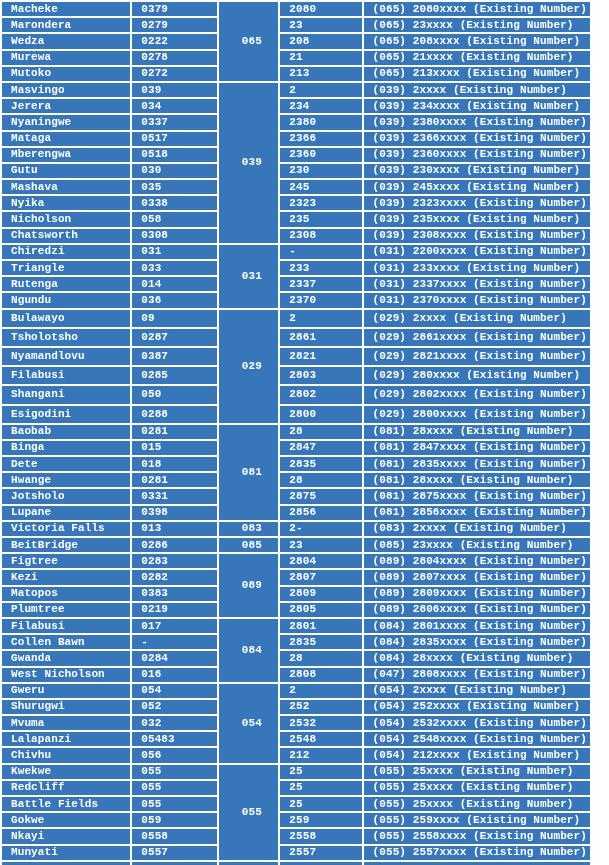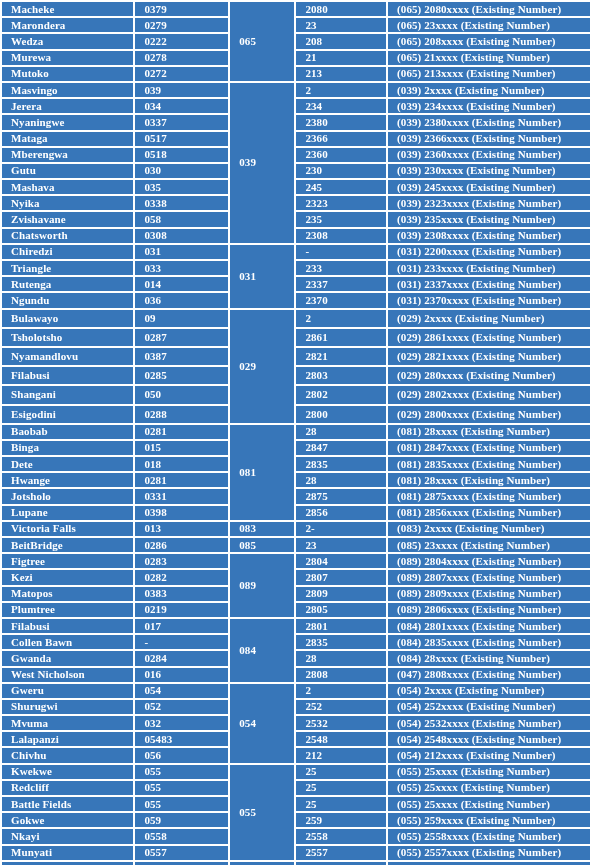--- a/index.html
+++ b/index.html
@@ -1,19 +1,19 @@
 <!DOCTYPE html>
 <html style="--cell: #3776b9; --border: #ffffff; --text: #ffffff;"><head>
 <meta charset="utf-8">
 <style>
   html,body{margin:0;padding:0;background:#ffffff;}
   .page{
     width:592px;height:865px;overflow:hidden;position:relative;
     background:#ec4899;
-    font-family:Liberation Serif, serif;
+    font-family:Liberation Mono, monospace;
   }
   table.codes{
     border-collapse:separate;border-spacing:0;table-layout:fixed;
     border-left:2px solid var(--border,#ffffff);
     border-top:2px solid var(--border,#ffffff);
   }
   table.codes td{
     box-sizing:border-box;
     background:var(--cell,#3776b9);
     border-right:2px solid var(--border,#ffffff);
@@ -26,21 +26,21 @@
     vertical-align:middle;
     white-space:nowrap;
     overflow:hidden;
     letter-spacing:0.1px;
   }
   tr.normal td{height:16.2px;}
   tr.tall td{height:19.2px;}
   tr.stub td{height:10px;}
   td.area{
     vertical-align:top;
-    text-align:left;
+    text-align:center;
     padding:3px 0 0 0;
   }
   td.pfx{padding-left:10px;}
   td.desc{padding-left:8px;font-size:10.8px;}
 </style>
 </head>
 <body>
 
 <div class="page">
   <table class="codes">
@@ -126,21 +126,21 @@
           <td class="pfx">245</td>
           <td class="desc">(039) 245xxxx (Existing Number)</td>
         </tr>
         <tr class="normal">
           <td class="town">Nyika</td>
           <td class="old">0338</td>
           <td class="pfx">2323</td>
           <td class="desc">(039) 2323xxxx (Existing Number)</td>
         </tr>
         <tr class="normal">
-          <td class="town">Zvishavane</td>
+          <td class="town">Nicholson</td>
           <td class="old">058</td>
           <td class="pfx">235</td>
           <td class="desc">(039) 235xxxx (Existing Number)</td>
         </tr>
         <tr class="normal">
           <td class="town">Chatsworth</td>
           <td class="old">0308</td>
           <td class="pfx">2308</td>
           <td class="desc">(039) 2308xxxx (Existing Number)</td>
         </tr>

